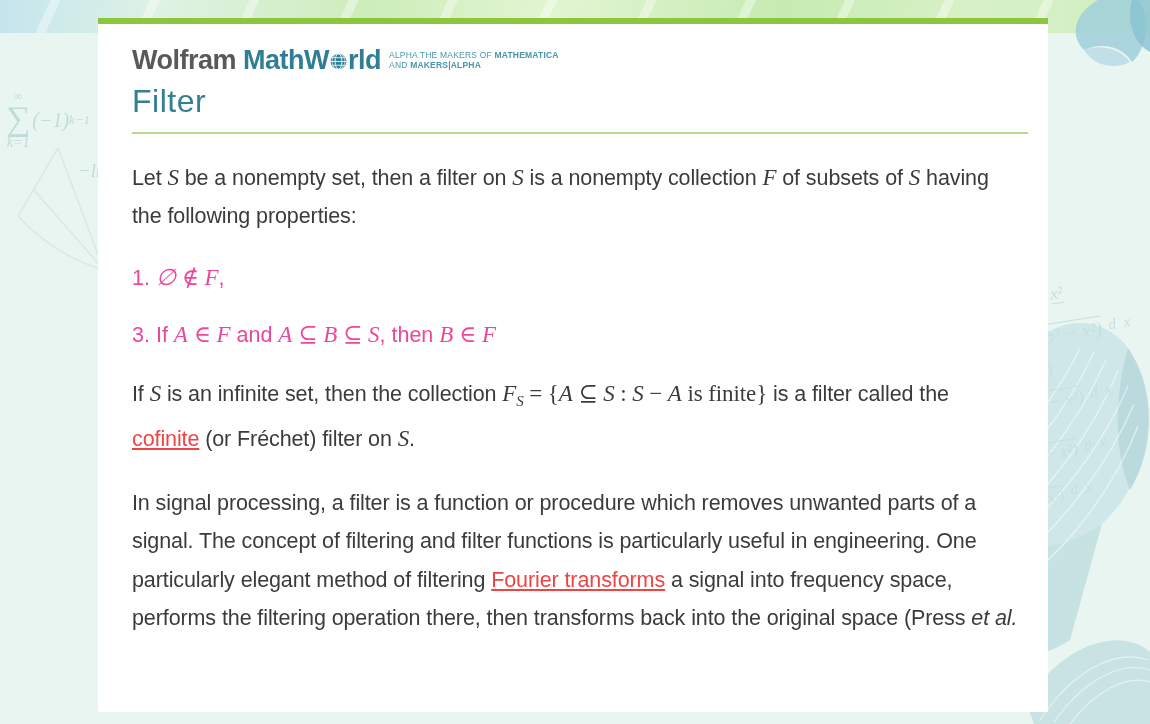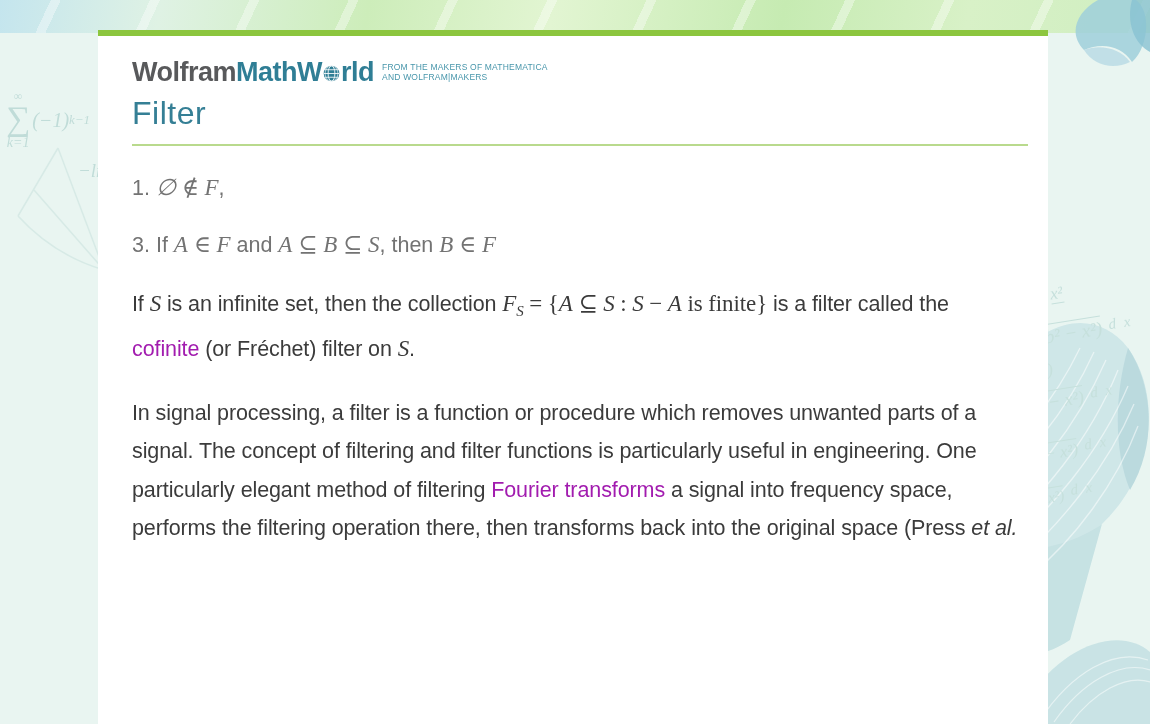--- a/index.html
+++ b/index.html
@@ -38,45 +38,45 @@
   .bgf .under{border-bottom:1.5px solid #c6e0dc;}
   .bgf .dx{font-size:15px;margin-left:7px;position:relative;top:-4px;letter-spacing:2px;}
   .bgf1{left:1050px;top:283px;}
   .bgf2{left:1038px;top:320px;font-size:19px;}
   .bgf3{left:1042px;top:360px;}
   .bgf4{left:1038px;top:388px;font-size:18px;}
   .bgf5{left:1044px;top:440px;}
   .bgf6{left:1048px;top:486px;font-size:15px;}
   
   .card{
-    position:absolute;left:98px;top:30px;width:950px;height:694px;z-index:5;
+    position:absolute;left:98px;top:18px;width:950px;height:694px;z-index:5;
     background:#ffffff;border-top:6px solid #8cc63e;box-sizing:border-box;
     padding:21px 20px 0 34px;
   }
   .logo-row{display:flex;align-items:flex-start;}
   .logo-wordmark{display:flex;align-items:baseline;white-space:nowrap;}
   .logo-wolfram{font-size:27px;font-weight:bold;color:#58595b;letter-spacing:-0.5px;}
-  .logo-mw{font-size:27px;font-weight:bold;color:#2f7e95;letter-spacing:-0.5px;}
+  .logo-mw{font-size:27px;font-weight:bold;color:#2f7e95;letter-spacing:-0.5px;margin-left:7px;}
   .globe{display:inline-block;width:17px;height:17px;margin:0 1px;position:relative;top:1px;}
   .tagline{margin:5px 0 0 8px;font-size:8.5px;line-height:10px;color:#4896ab;letter-spacing:0.2px;white-space:nowrap;}
-  .tagline b{font-weight:normal;}
+  .tagline b{font-weight:bold;}
   .page-title{
     margin:9px 0 0 0;font-size:32px;font-weight:normal;color:#357f95;letter-spacing:0.5px;line-height:1.05;
   }
   .rule{border:none;height:2px;background:#b9da8d;margin:13px 0 0 0;}
   .para{
     margin:25px 0 0 0;font-size:21.5px;line-height:38.5px;color:#3b3b3b;width:888px;
     letter-spacing:-0.1px;
   }
-  .prop{margin:27px 0 0 0;font-size:21.5px;color:#737373;line-height:30px;}
+  .prop{margin:27px 0 0 0;font-size:21.5px;color:#ec4899;line-height:30px;}
   .prop .num{margin-right:6px;}
   .math{font-family:"Liberation Serif","DejaVu Serif",serif;font-style:italic;font-size:23px;}
   .mathr{font-family:"Liberation Serif","DejaVu Serif",serif;font-style:normal;font-size:23px;}
   sub.math{font-size:15px;}
-  .link{color:#a21caf;cursor:pointer;}
+  .link{color:#ef4444;cursor:pointer;text-decoration:underline;}
   em{}
 </style>
 </head>
 <body>
 
 <div class="top-band"></div>
 
 <svg class="bg-svg" width="140" height="724" viewBox="0 0 140 724">
 
   <path d="M88,0 C66,12 58,34 74,50 C92,42 112,46 122,62 C138,48 142,12 126,0 Z" fill="#9fcfdb" opacity="0.85"></path>
@@ -149,28 +149,29 @@
               <g stroke="#ffffff" stroke-width="1" fill="none">
                 <ellipse cx="10" cy="10" rx="4" ry="9"></ellipse>
                 <ellipse cx="10" cy="10" rx="7.6" ry="9" opacity="0.7"></ellipse>
                 <line x1="1" y1="10" x2="19" y2="10"></line>
                 <line x1="2.2" y1="5.6" x2="17.8" y2="5.6"></line>
                 <line x1="2.2" y1="14.4" x2="17.8" y2="14.4"></line>
               </g>
             </svg></span><span>rld</span></span>
     </div>
     <div class="tagline">
-      <div><span>FROM THE MAKERS OF </span><b>MATHEMATICA</b></div>
-      <div><span>AND </span><b>WOLFRAM|MAKERS</b></div>
+      <div><span>ALPHA THE MAKERS OF </span><b>MATHEMATICA</b></div>
+      <div><span>AND </span><b>MAKERS|ALPHA</b></div>
     </div>
   </div>
 
   <h1 class="page-title">Filter</h1>
   <hr class="rule">
 
+  <p class="para"><span>Let </span><span class="math">S</span><span> be a nonempty set, then a filter on </span><span class="math">S</span><span> is a nonempty collection </span><span class="math">F</span><span> of subsets of </span><span class="math">S</span><span> having the following properties:</span></p>
 
   <div class="prop">
     <span class="num">1.</span><span><span class="math">∅</span><span class="mathr"> ∉ </span><span class="math">F</span><span>,</span></span>
   </div>
   <div class="prop">
     <span class="num">3.</span><span><span>If </span><span class="math">A</span><span class="mathr"> ∈ </span><span class="math">F</span><span> and </span><span class="math">A</span><span class="mathr"> ⊆ </span><span class="math">B</span><span class="mathr"> ⊆ </span><span class="math">S</span><span>, then </span><span class="math">B</span><span class="mathr"> ∈ </span><span class="math">F</span></span>
   </div>
 
   <p class="para"><span>If </span><span class="math">S</span><span> is an infinite set, then the collection </span><span class="math">F</span><sub class="math">S</sub><span class="mathr"> = {</span><span class="math">A</span><span class="mathr"> ⊆ </span><span class="math">S</span><span class="mathr"> : </span><span class="math">S</span><span class="mathr"> − </span><span class="math">A</span><span class="mathr"> is finite}</span><span> is a filter called the </span><span class="link">cofinite</span><span> (or Fréchet) filter on </span><span class="math">S</span><span>.</span></p>
 

